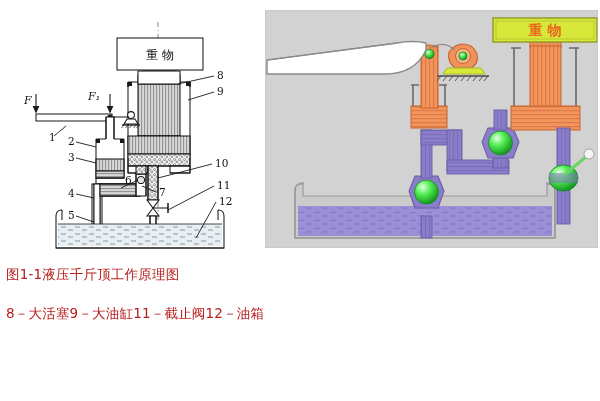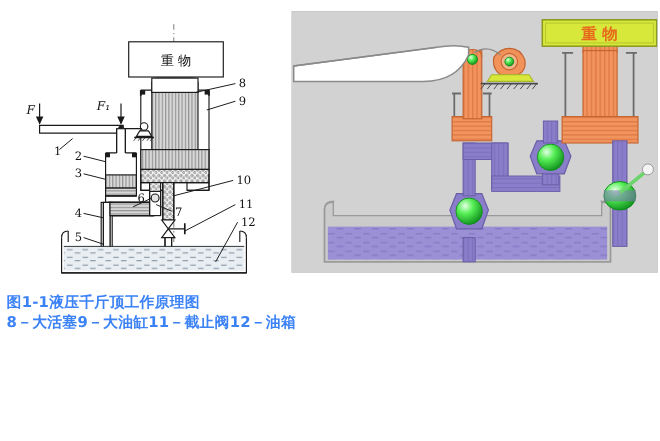--- a/index.html
+++ b/index.html
@@ -18,30 +18,30 @@
   
   .left-fig{position:absolute;left:18px;top:8px;width:240px;height:245px;}
   .lf svg{display:block;}
 
   
   .right-fig{position:absolute;left:265px;top:10px;width:333px;height:238px;}
 
   
   .captions{position:absolute;left:6px;top:262px;width:594px;}
   .cap-line{
-    color:#3b82f6;
+    color:#b91c1c;
     font-size:13.5px;
-    font-weight:700;
+    font-weight:400;
     letter-spacing:.2px;
     white-space:nowrap;
     font-family:"DejaVu Sans","Liberation Sans",sans-serif;
   }
   .cap-title{margin-top:4px;}
   .cap-1{margin-top:21px;}
-  .cap-2{}
+  .cap-2{margin-top:21px;}
 </style>
 </head>
 <body>
 
 <div id="root">
 
   <div class="figs">
 
     <div class="left-fig lf">
       <svg width="240" height="245" viewBox="0 0 240 245">

